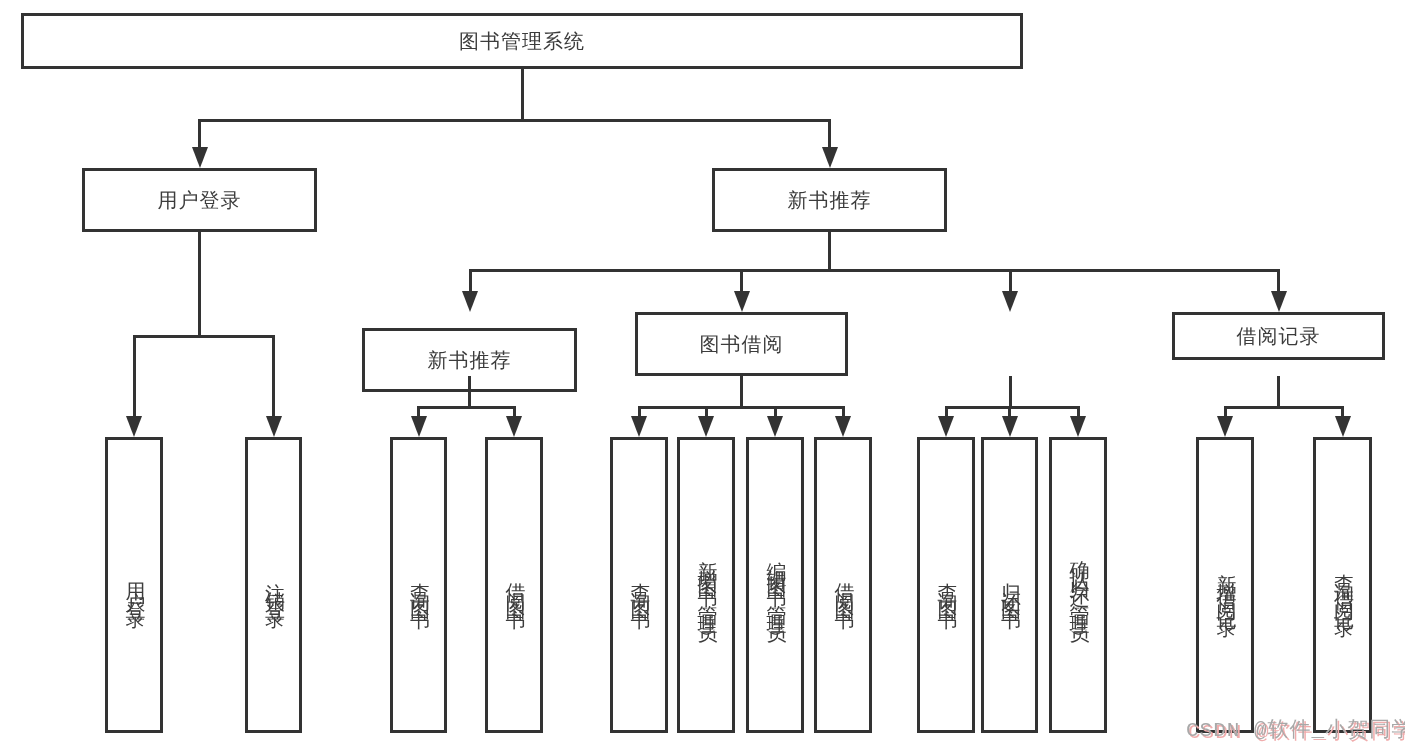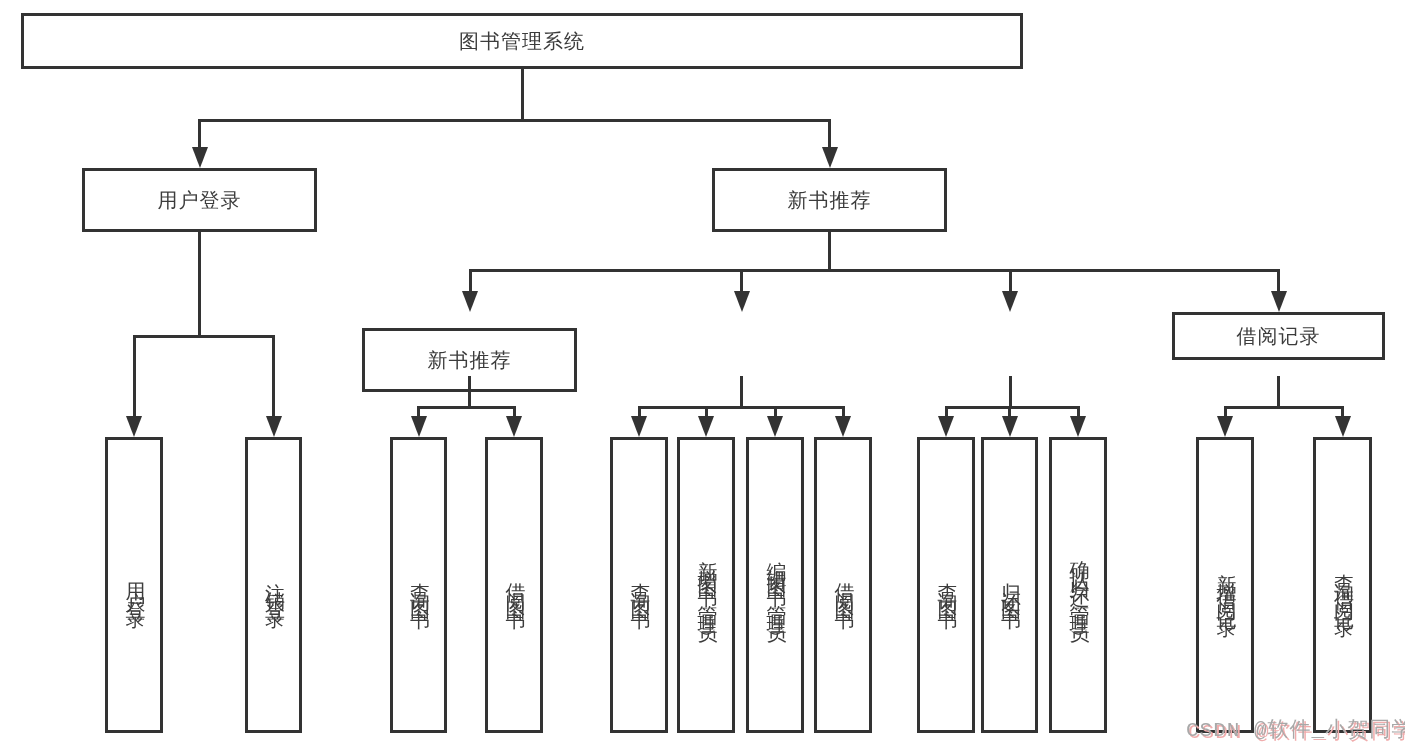--- a/index.html
+++ b/index.html
@@ -65,20 +65,21 @@
 <body>
 
 <div id="canvas">
 
   <div class="box" style="left:21px; top:13px; width:1002px; height:56px;">图书管理系统</div>
 
   <div class="box" style="left:82px; top:168px; width:235px; height:64px;">用户登录</div>
   <div class="box" style="left:712px; top:168px; width:235px; height:64px;">新书推荐</div>
 
   <div class="box" style="left:362px; top:328px; width:215px; height:64px;">新书推荐</div>
+  <div class="box" style="left:635px; top:312px; width:213px; height:64px;">图书借阅</div>
   <div class="box" style="left:1172px; top:312px; width:213px; height:48px;">借阅记录</div>
 
   <div class="box v" style="left:105px; top:437px; width:58px; height:296px;">用户登录</div>
   <div class="box v" style="left:245px; top:437px; width:57px; height:296px;">注销登录</div>
 
   <div class="box v" style="left:390px; top:437px; width:57px; height:296px;">查询图书</div>
   <div class="box v" style="left:485px; top:437px; width:58px; height:296px;">借阅图书</div>
 
   <div class="box v" style="left:610px; top:437px; width:58px; height:296px;">查询图书</div>
   <div class="box v" style="left:677px; top:437px; width:58px; height:296px;">新增图书（管理员）</div>

